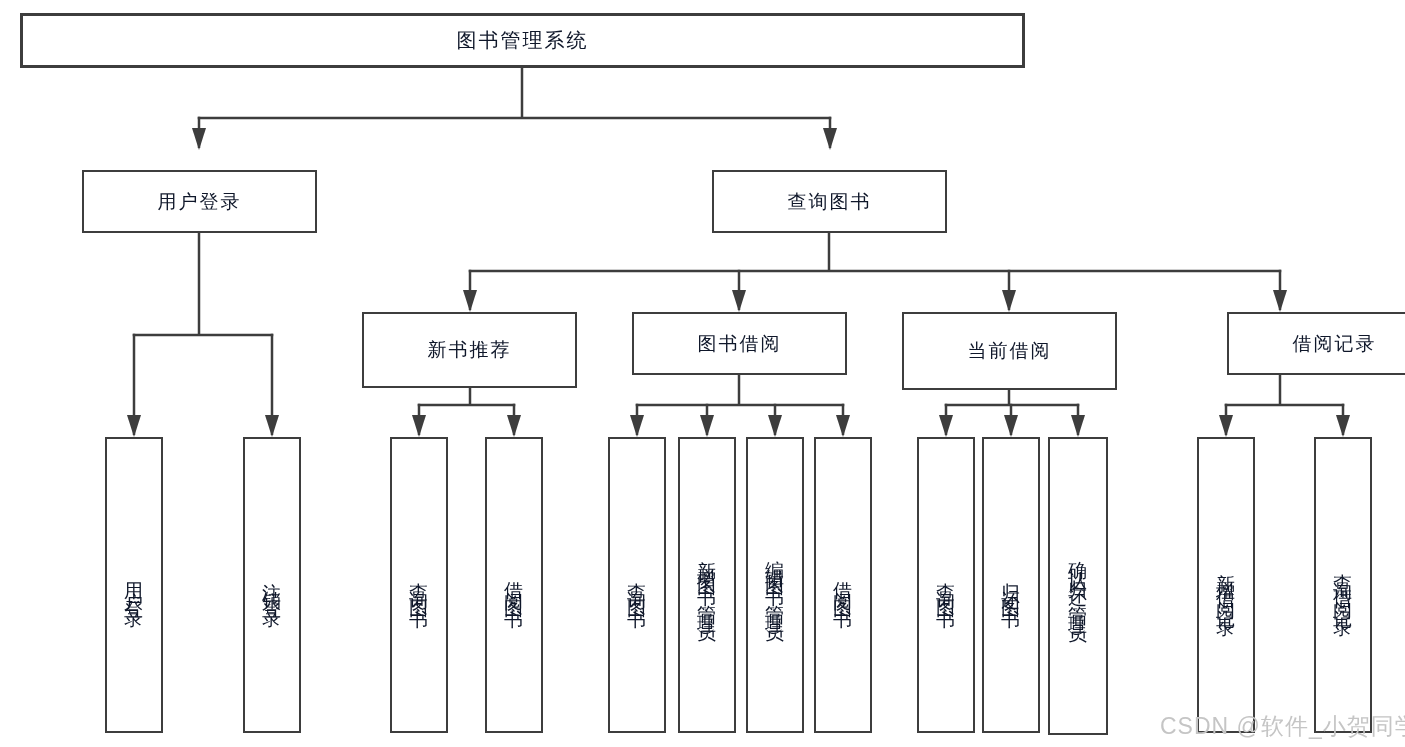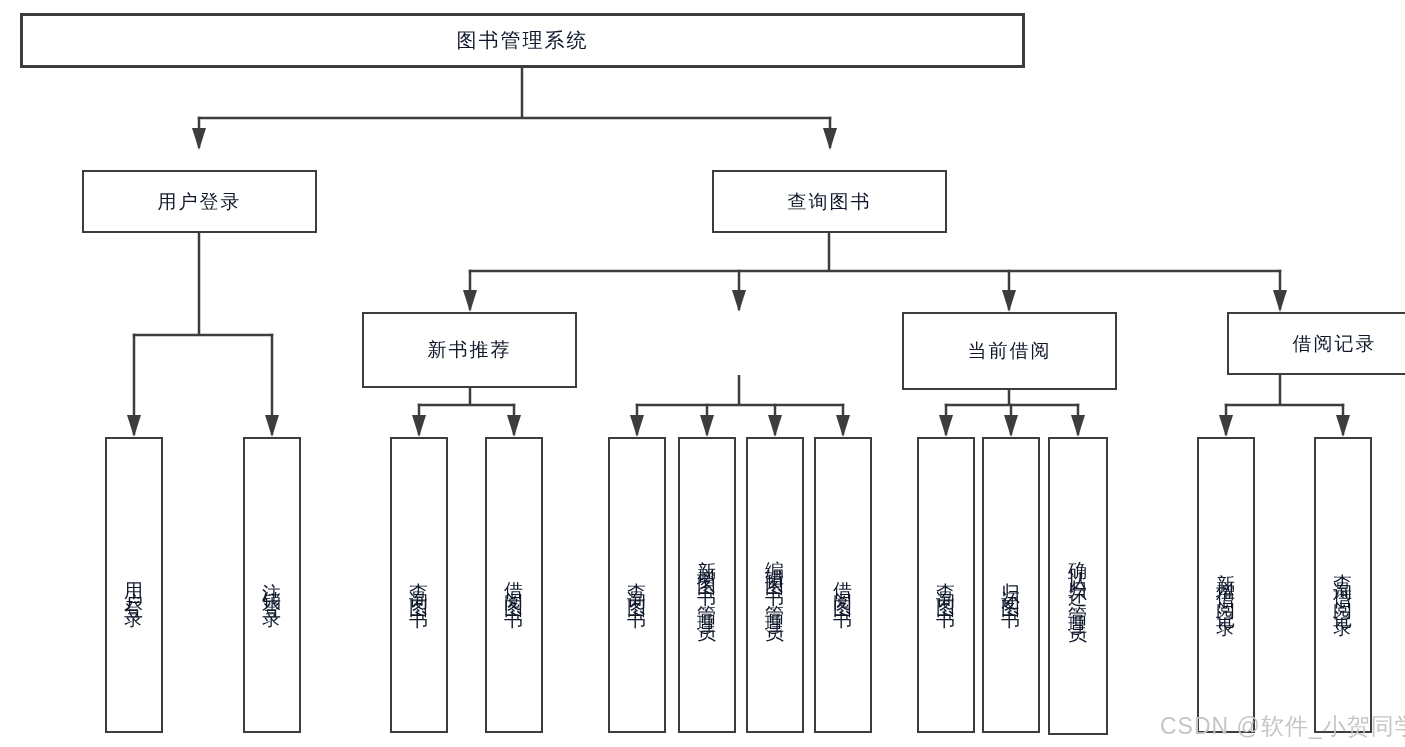--- a/index.html
+++ b/index.html
@@ -129,20 +129,23 @@
   <div class="node hbox" style="left:82px;top:170px;width:235px;height:63px">
     <span>用户登录</span>
   </div>
   <div class="node hbox" style="left:712px;top:170px;width:235px;height:63px">
     <span>查询图书</span>
   </div>
 
   <div class="node hbox" style="left:362px;top:312px;width:215px;height:76px">
     <span>新书推荐</span>
   </div>
+  <div class="node hbox" style="left:632px;top:312px;width:215px;height:63px">
+    <span>图书借阅</span>
+  </div>
   <div class="node hbox" style="left:902px;top:312px;width:215px;height:78px">
     <span>当前借阅</span>
   </div>
   <div class="node hbox" style="left:1227px;top:312px;width:215px;height:63px">
     <span>借阅记录</span>
   </div>
 
   <div class="node vbox" style="left:105px;top:437px;width:58px;height:296px">
     <span class="vtext">用户登录</span>
   </div>

